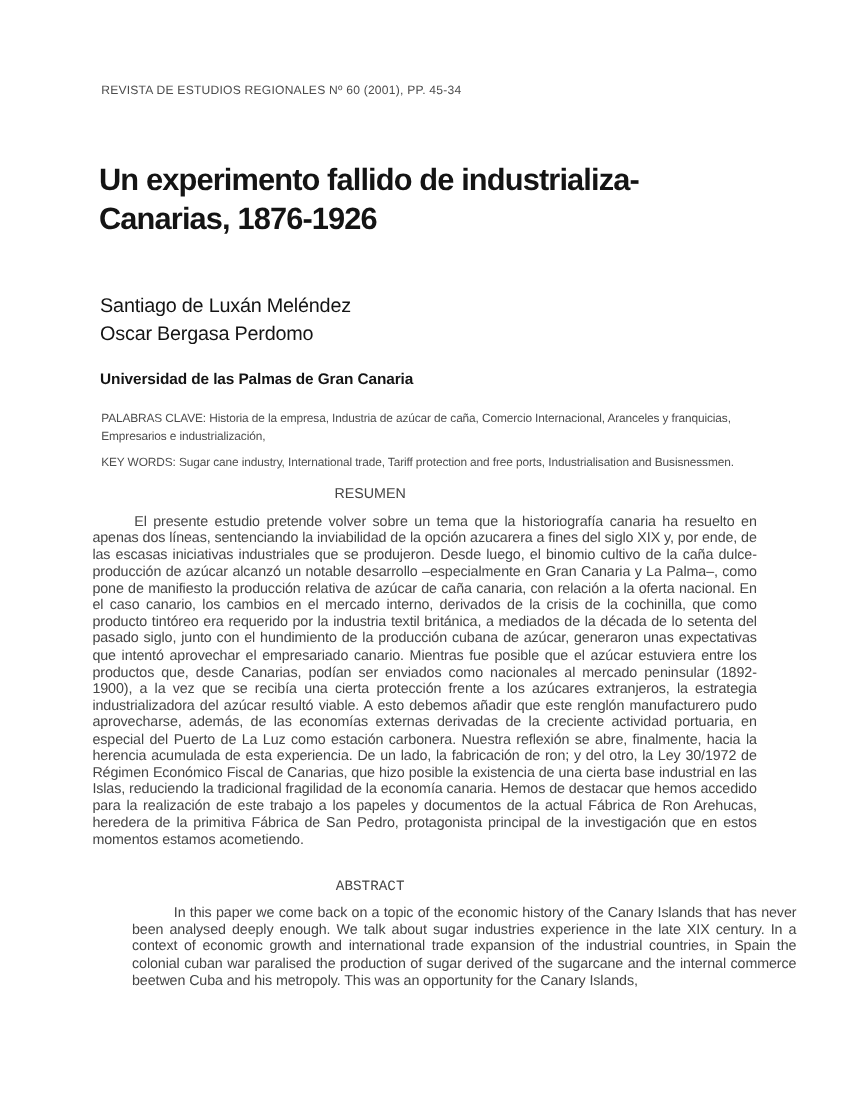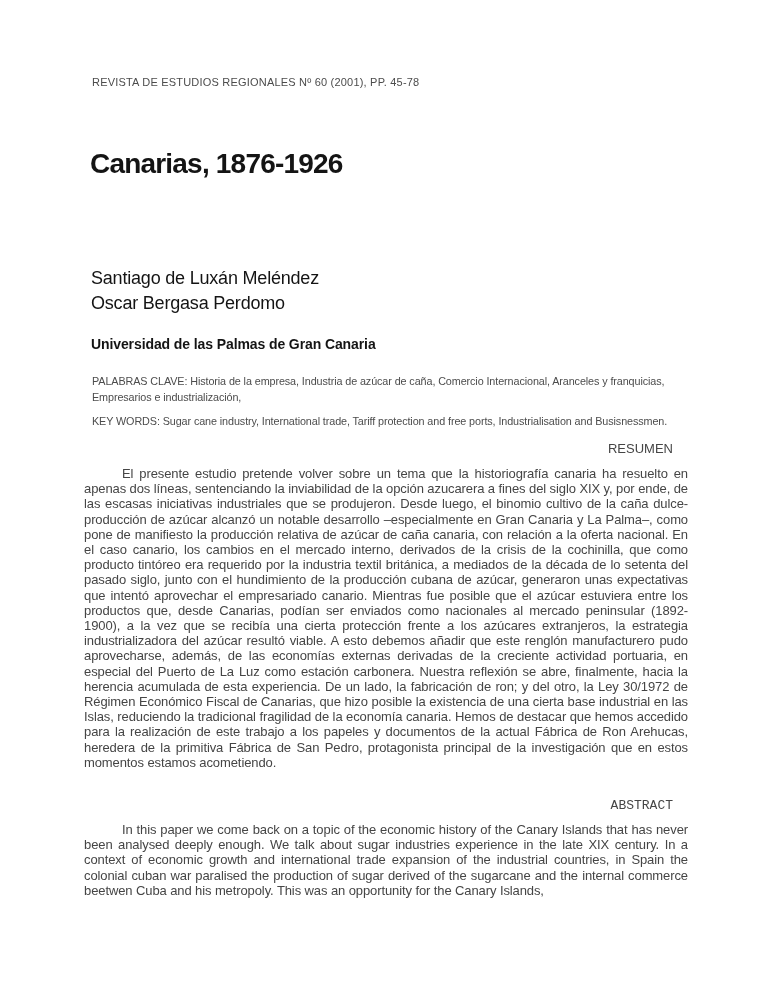--- a/index.html
+++ b/index.html
@@ -65,48 +65,49 @@
     letter-spacing: -0.1px;
     color: #4c4c4c;
   }
   .biblid { top: 346px; }
   .palabras-clave { top: 373px; }
   .key-words { top: 413px; }
   .section-heading {
     position: absolute;
     left: 0;
     width: 673px;
-    text-align: right;
+    text-align: center;
     font-size: 13px;
     color: #454545;
   }
   .resumen-heading { top: 441px; }
   .abstract-heading { top: 798px; font-family: Liberation Mono, monospace; }
   .body-paragraph {
     position: absolute;
     left: 84px;
     width: 604px;
     font-size: 13px;
     line-height: 15.2px;
     letter-spacing: -0.1px;
     color: #454545;
     text-align: justify;
     text-indent: 38px;
   }
   .resumen-body { top: 466px; }
-  .abstract-body { top: 822px; }
+  .abstract-body { top: 822px; margin-left: 36px; }
 </style>
 </head>
 <body>
 
 <div class="page">
 
-  <div class="journal-header">REVISTA DE ESTUDIOS REGIONALES Nº 60 (2001), PP. 45-78</div>
+  <div class="journal-header">REVISTA DE ESTUDIOS REGIONALES Nº 60 (2001), PP. 45-34</div>
 
   <div class="paper-title">
+    <div class="title-line">Un experimento fallido de industrializa-</div>
     <div class="title-line">Canarias, 1876-1926</div>
   </div>
 
   <div class="authors-block">
     <div class="author-name">Santiago de Luxán Meléndez</div>
     <div class="author-name">Oscar Bergasa Perdomo</div>
     <div class="affiliation">Universidad de las Palmas de Gran Canaria</div>
   </div>
 
 

